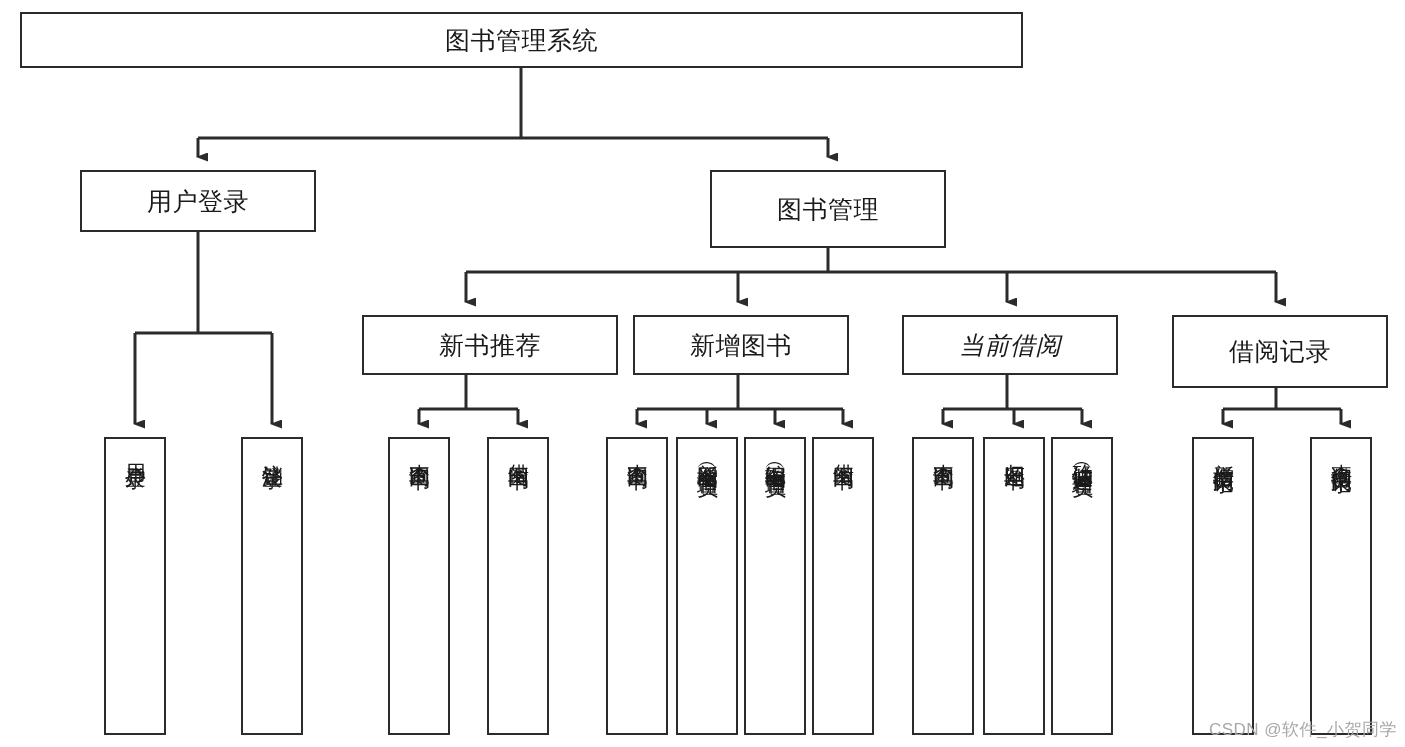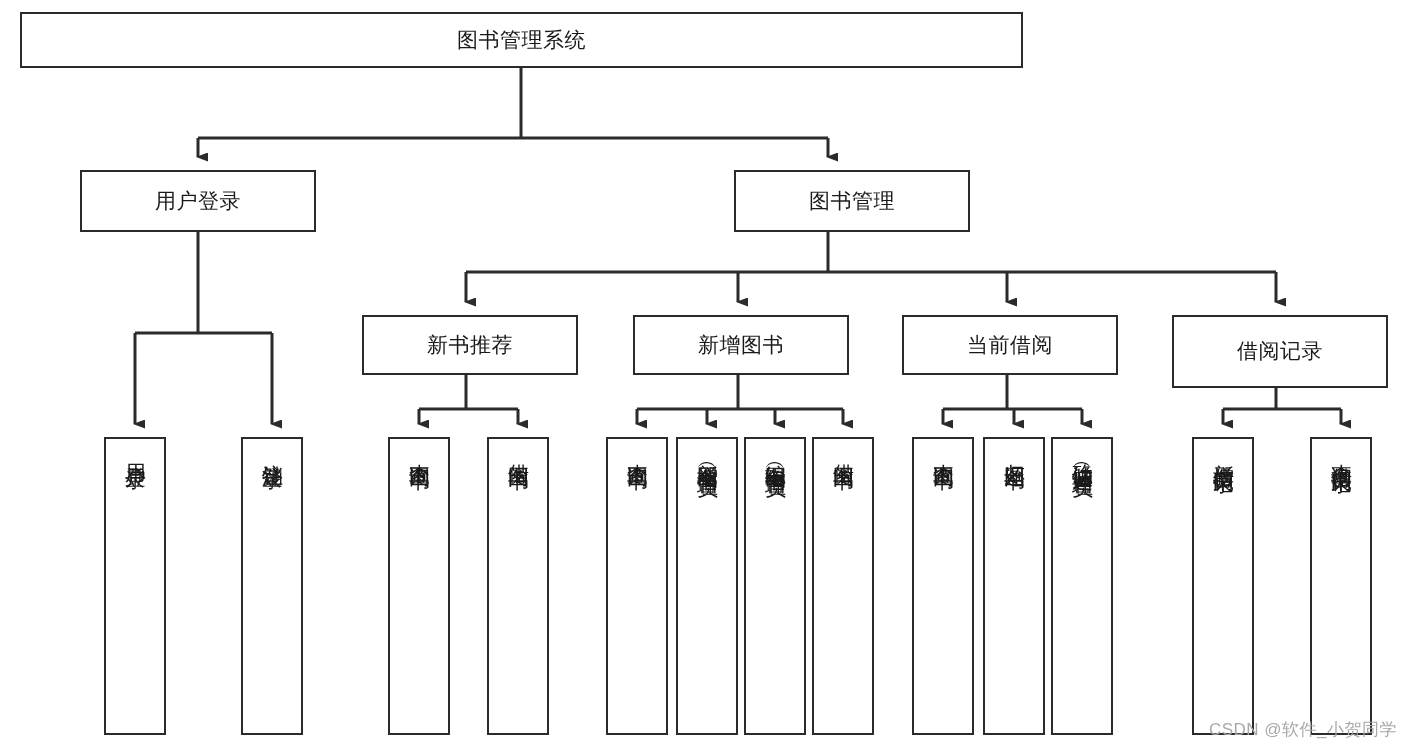--- a/index.html
+++ b/index.html
@@ -30,21 +30,21 @@
     box-sizing: border-box;
     border: 2px solid #2b2b2b;
     background: #ffffff;
     display: flex;
     align-items: center;
     justify-content: center;
     color: #1a1a1a;
     z-index: 3;
   }
   .node-label {
-    font-size: 21px;
+    font-size: 25px;
     line-height: 1.15;
     letter-spacing: 0.5px;
     white-space: nowrap;
     color: #1a1a1a;
   }
   .node.vertical {
     align-items: flex-start;
     justify-content: center;
     padding-top: 8px;
   }
@@ -116,31 +116,31 @@
       </g>
   </svg>
 
   <div class="node" style="left: 20px; top: 12px; width: 1003px; height: 56px;">
     <span class="node-label">图书管理系统</span>
   </div>
 
   <div class="node" style="left: 80px; top: 170px; width: 236px; height: 62px;">
     <span class="node-label">用户登录</span>
   </div>
-  <div class="node" style="left: 710px; top: 170px; width: 236px; height: 62px; margin-left: 24px;">
+  <div class="node" style="left: 710px; top: 170px; width: 236px; height: 78px;">
     <span class="node-label">图书管理</span>
   </div>
 
-  <div class="node" style="left: 362px; top: 315px; width: 216px; height: 60px;">
+  <div class="node" style="left: 362px; top: 315px; width: 256px; height: 60px;">
     <span class="node-label">新书推荐</span>
   </div>
   <div class="node" style="left: 633px; top: 315px; width: 216px; height: 60px;">
     <span class="node-label">新增图书</span>
   </div>
-  <div class="node" style="left: 902px; top: 315px; width: 216px; height: 60px;">
+  <div class="node" style="left: 902px; top: 315px; width: 216px; height: 60px; font-style: italic;">
     <span class="node-label">当前借阅</span>
   </div>
   <div class="node" style="left: 1172px; top: 315px; width: 216px; height: 73px;">
     <span class="node-label">借阅记录</span>
   </div>
 
   <div class="node vertical" style="left: 104px; top: 437px; width: 62px; height: 298px;">
     <span class="node-label">用户登录</span>
   </div>
   <div class="node vertical" style="left: 241px; top: 437px; width: 62px; height: 298px;">

